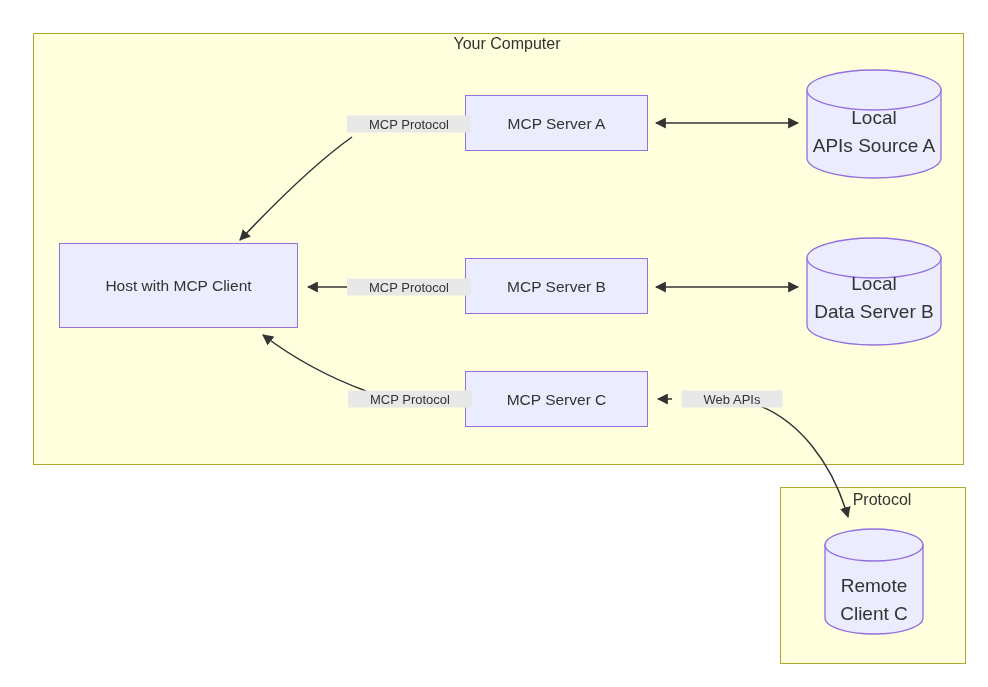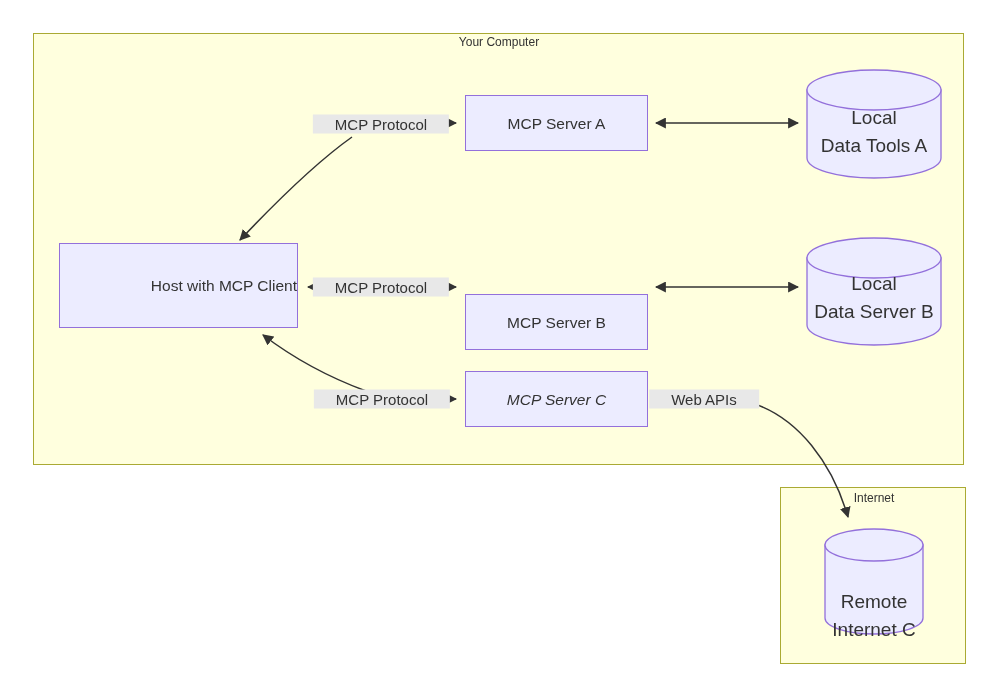--- a/index.html
+++ b/index.html
@@ -6,62 +6,63 @@
   body{
     width:988px;height:687px;position:relative;background:#ffffff;
     font-family:"Liberation Sans","DejaVu Sans",sans-serif;
     color:#333333;overflow:hidden;
   }
   .subgraph{
     position:absolute;background:#ffffde;border:1px solid #aaaa33;
     box-sizing:border-box;
   }
   .subgraph-title{
-    position:absolute;text-align:center;font-size:12px;color:#333333;
-    white-space:nowrap;transform:translateX(-50%);
+    position:absolute;text-align:center;font-size:16px;color:#333333;
+    white-space:nowrap;transform:translateX(-50%);margin-left:8px;
   }
   .node{
     position:absolute;background:#ECECFF;border:1px solid #9370DB;
     box-sizing:border-box;display:flex;flex-direction:column;
     align-items:center;justify-content:center;text-align:center;
     font-size:15.5px;line-height:27px;color:#333333;z-index:1;
   }
   .cyl-label{
     position:absolute;text-align:center;font-size:19px;line-height:28px;
     color:#333333;z-index:3;transform:translateX(-50%);white-space:nowrap;
   }
   .edge-label{
     position:absolute;background:#e8e8e8;padding:1px 22px;
-    font-size:15px;color:#333333;white-space:nowrap;z-index:3;
+    font-size:13px;color:#333333;white-space:nowrap;z-index:3;
     transform:translate(-50%,-50%);
+    margin-left:28px;
   }
   svg.overlay{position:absolute;left:0;top:0;z-index:2;pointer-events:none;}
 </style>
 </head>
 <body>
 
 <div class="subgraph" style="left:33px;top:33px;width:931px;height:432px;"></div>
 <div class="subgraph-title" style="left:499px;top:35px;">Your Computer</div>
 
 <div class="subgraph" style="left:780px;top:487px;width:186px;height:177px;"></div>
-<div class="subgraph-title" style="left:874px;top:491px;">Internet</div>
+<div class="subgraph-title" style="left:874px;top:491px;">Protocol</div>
 
-<div class="node" style="left:59px;top:243px;width:239px;height:85px;align-items:flex-end;">
+<div class="node" style="left:59px;top:243px;width:239px;height:85px;">
   <div>Host with MCP Client</div>
 </div>
 
 <div class="node" style="left:465px;top:95px;width:183px;height:56px;">
   <div>MCP Server A</div>
 </div>
 
-<div class="node" style="left:465px;top:258px;width:183px;height:56px;margin-top:36px;">
+<div class="node" style="left:465px;top:258px;width:183px;height:56px;">
   <div>MCP Server B</div>
 </div>
 
-<div class="node" style="left:465px;top:371px;width:183px;height:56px;font-style:italic;">
+<div class="node" style="left:465px;top:371px;width:183px;height:56px;">
   <div>MCP Server C</div>
 </div>
 
 <svg class="overlay" width="988" height="687" viewBox="0 0 988 687">
   <defs>
     <marker id="arr" viewBox="0 0 10 10" refX="9" refY="5" markerUnits="userSpaceOnUse" markerWidth="11" markerHeight="11" orient="auto-start-reverse">
       <path d="M0,0 L10,5 L0,10 Z" fill="#333333"></path>
     </marker>
   </defs>
 
@@ -94,31 +95,31 @@
 
     <path d="M656,287 L798,287" marker-start="url(#arr)" marker-end="url(#arr)"></path>
 
     <path d="M672,399 L658,399" marker-end="url(#arr)"></path>
     <path d="M755,404 C798,419 832,462 848,517" marker-end="url(#arr)"></path>
   </g>
 </svg>
 
 <div class="cyl-label" style="left:874px;top:104px;">
   <div>Local</div>
-  <div>Data Tools A</div>
+  <div>APIs Source A</div>
 </div>
 
 <div class="cyl-label" style="left:874px;top:270px;">
   <div>Local</div>
   <div>Data Server B</div>
 </div>
 
-<div class="cyl-label" style="left:874px;top:588px;">
+<div class="cyl-label" style="left:874px;top:572px;">
   <div>Remote</div>
-  <div>Internet C</div>
+  <div>Client C</div>
 </div>
 
 <div class="edge-label" style="left:381px;top:124px;">MCP Protocol</div>
 
 <div class="edge-label" style="left:381px;top:287px;">MCP Protocol</div>
 
 <div class="edge-label" style="left:382px;top:399px;">MCP Protocol</div>
 
 <div class="edge-label" style="left:704px;top:399px;">Web APIs</div>
 

